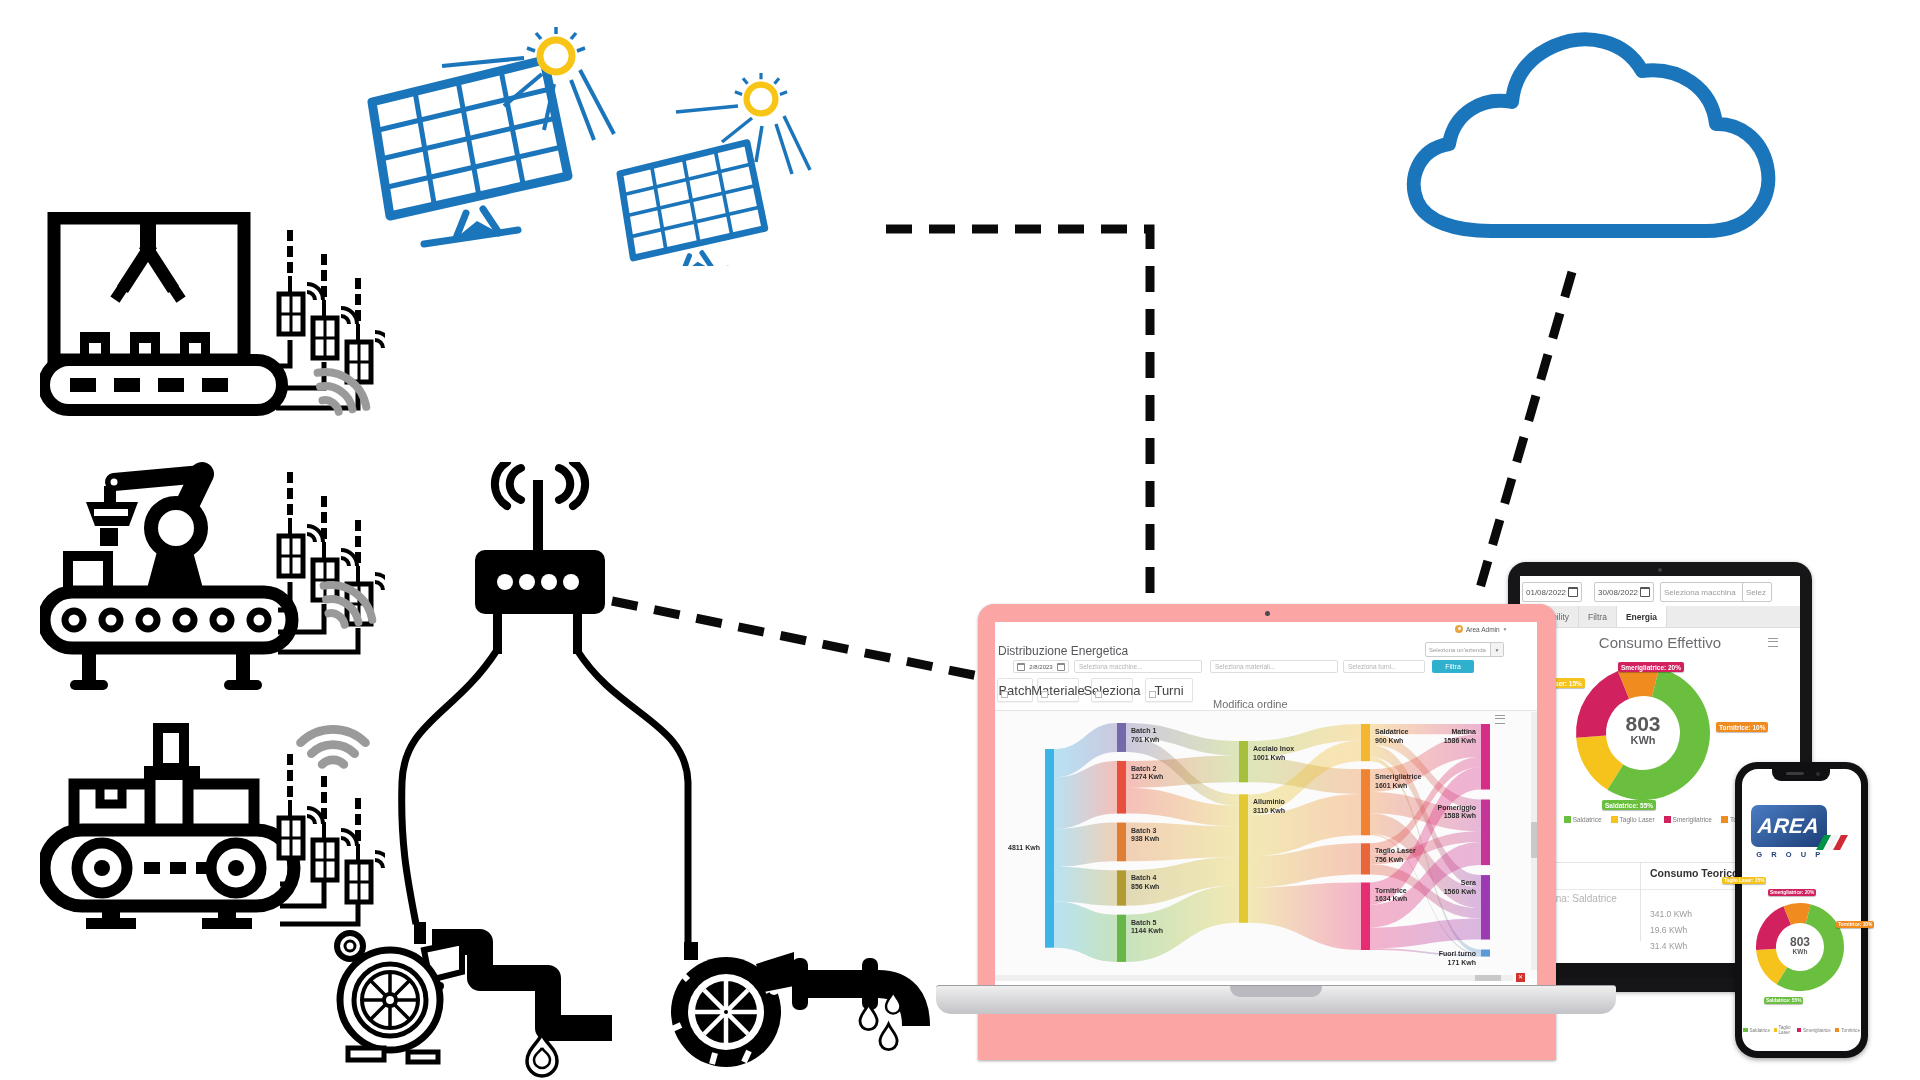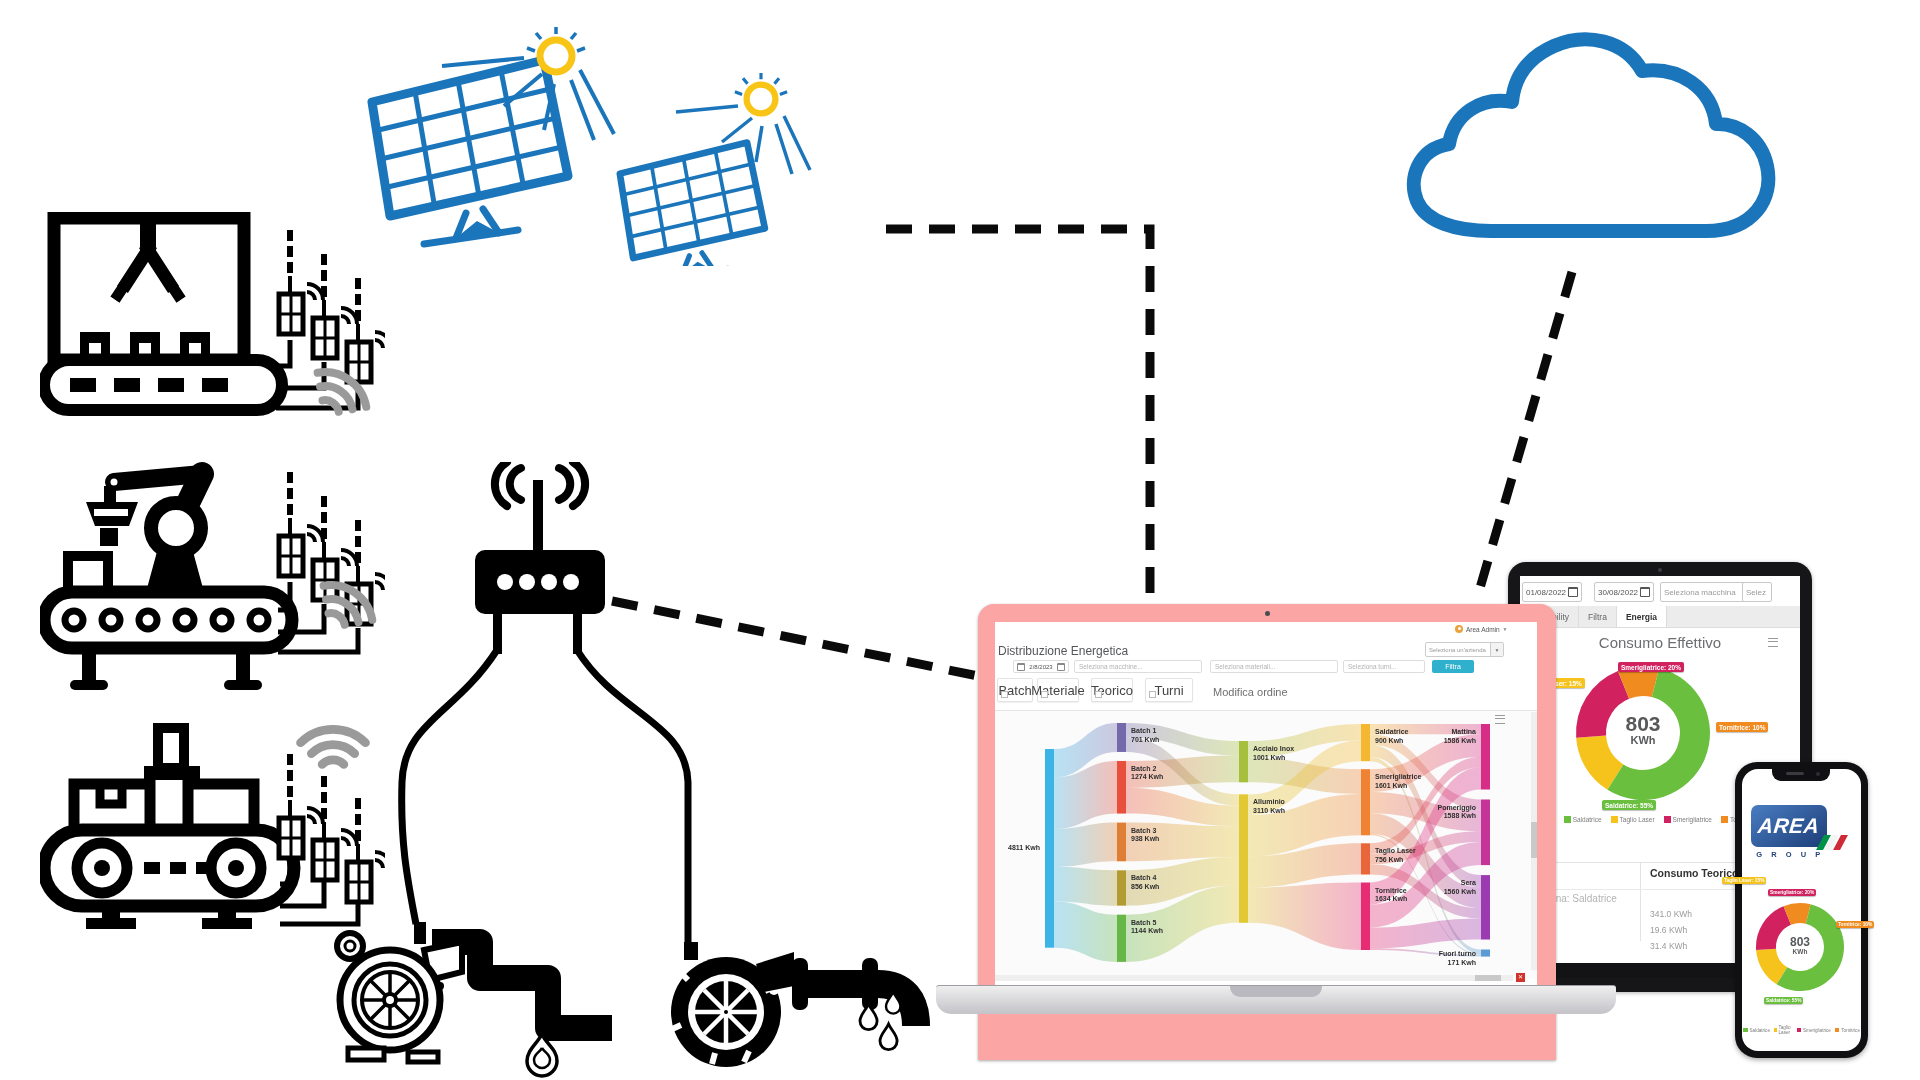--- a/index.html
+++ b/index.html
@@ -43,21 +43,21 @@
   .lp-datebox{position:absolute;left:18px;top:38px;width:56px;height:13px;border:1px solid #ddd;border-radius:2px;
     display:flex;align-items:center;justify-content:space-between;padding:0 3px;box-sizing:border-box;
     font-size:6px;color:#555;background:#fff;}
   .cal{display:inline-block;width:6px;height:5px;border:1px solid #8a8a8a;border-top:2px solid #8a8a8a;border-radius:1px;}
   .lp-filtra{position:absolute;left:437px;top:38px;width:42px;height:13px;background:#2fb0cc;color:#fff;
     font-size:7px;display:flex;align-items:center;justify-content:center;border-radius:2px;}
   .chip{position:absolute;top:56px;height:22px;background:#fff;border:1px solid #e3e3e3;border-radius:2px;
     box-shadow:0 1px 1px rgba(0,0,0,.06);font-size:13px;color:#444;display:flex;align-items:center;
     justify-content:center;}
   .chip .cb{position:absolute;left:3px;bottom:3px;width:5px;height:5px;border:1px solid #bbb;background:#fff;}
-  .lp-order{position:absolute;left:218px;top:64px;font-size:11px;color:#6f6f6f;}
+  .lp-order{position:absolute;left:218px;top:76px;font-size:11px;color:#6f6f6f;}
   .lp-chart{position:absolute;left:0;top:88px;width:542px;height:268px;background:#fbfbfb;border-top:1px solid #e5e5e5;}
   .sk-label{font-size:7px;fill:#2e2e2e;font-weight:bold;font-family:"Liberation Sans",sans-serif;}
   .hamb{position:absolute;width:10px;height:7px;border-top:1.5px solid #9a9a9a;border-bottom:1.5px solid #9a9a9a;}
   .hamb::after{content:"";position:absolute;left:0;right:0;top:1.5px;border-top:1.5px solid #9a9a9a;}
   .lp-hamb{left:500px;top:4px;}
   .sbar-h{position:absolute;left:0;top:353px;width:518px;height:6px;background:#efefef;}
   .sbar-h .thumb{position:absolute;left:480px;top:0;width:26px;height:6px;background:#c9c9c9;}
   .sbar-v{position:absolute;left:536px;top:90px;width:6px;height:258px;background:#efefef;}
   .sbar-v .thumb{position:absolute;left:0;top:110px;width:6px;height:36px;background:#c9c9c9;}
   .lp-red{position:absolute;left:521px;top:351px;width:9px;height:9px;background:#d0342c;color:#fff;
@@ -432,21 +432,21 @@
       <div class="chip" style="left:2px;width:34px">
         <span class="cb"></span>
         <span>Batch</span>
         </div>
       <div class="chip" style="left:42px;width:40px">
         <span class="cb"></span>
         <span>Materiale</span>
         </div>
       <div class="chip" style="left:96px;width:40px">
         <span class="cb"></span>
-        <span>Teorico</span>
+        <span>Seleziona</span>
         </div>
       <div class="chip" style="left:150px;width:46px">
         <span class="cb"></span>
         <span>Turni</span>
         </div>
       <div class="lp-order">Modifica ordine</div>
       <div class="lp-chart">
         <span class="hamb lp-hamb"></span>
         <svg id="sankey-svg" width="542" height="262" viewBox="0 0 542 262">
             <defs>

